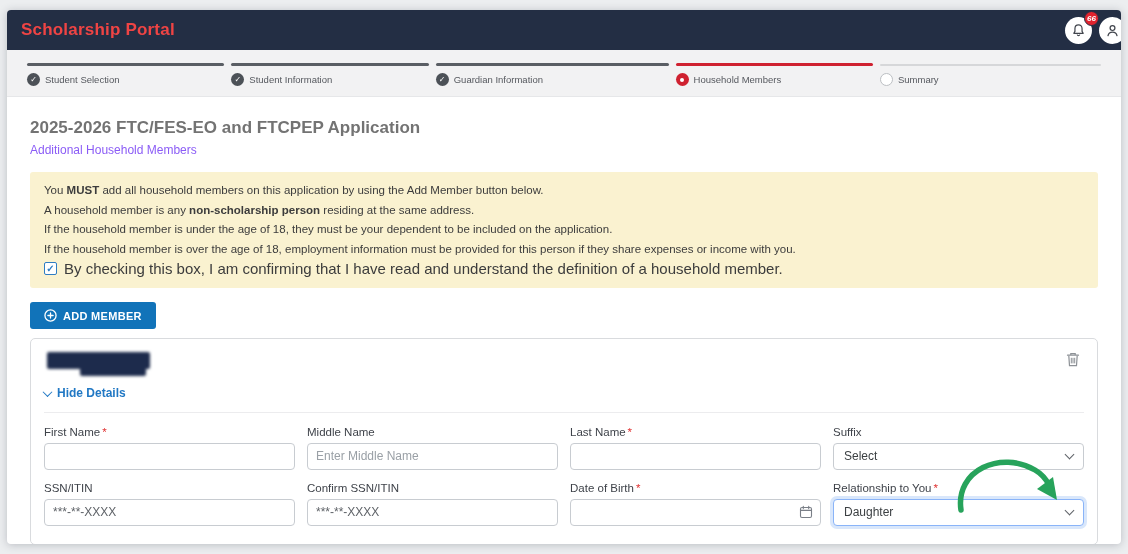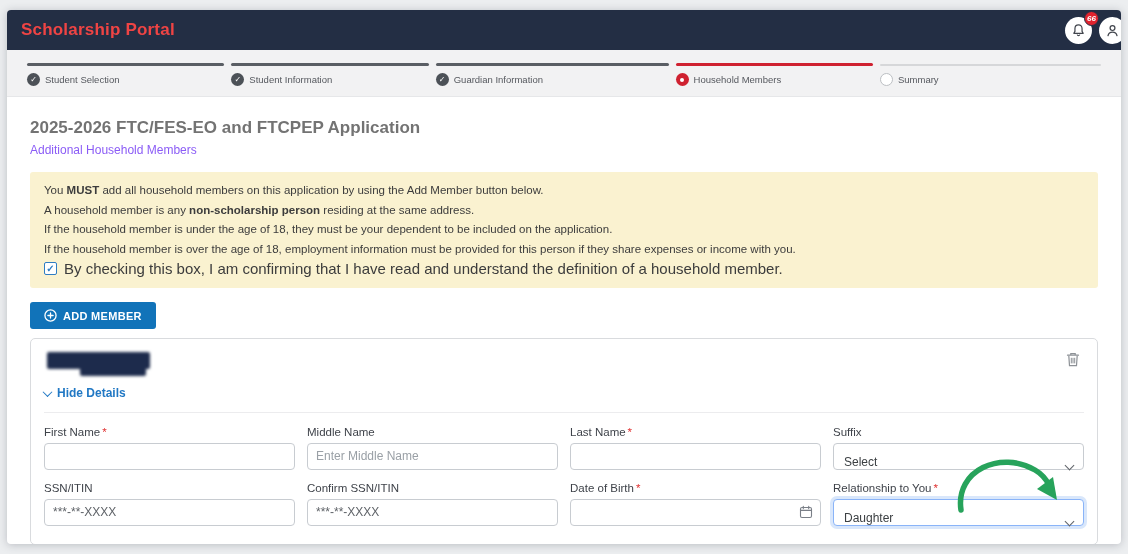--- a/index.html
+++ b/index.html
@@ -66,21 +66,21 @@
   .trash-btn{position:absolute;top:10px;right:14px;background:none;border:none;cursor:pointer;padding:2px;}
 
   .form-grid{margin-top:11px;padding-top:13px;border-top:1px solid #ececee;display:grid;
              grid-template-columns:repeat(4,1fr);column-gap:26px;row-gap:13px;gap:12px;}
   .field-label{font-size:11.5px;color:#3f434a;margin-bottom:5px;}
   .req{color:#e03131;margin-left:2px;}
   .tinput{width:100%;height:27px;box-sizing:border-box;border:1px solid #c8ccd1;border-radius:4px;
           font-family:"Liberation Sans",sans-serif;font-size:12px;color:#5f6368;padding:0 8px;background:#fff;}
   .tinput::placeholder{color:#9aa0a6;}
   .sel{height:27px;box-sizing:border-box;border:1px solid #c8ccd1;border-radius:4px;background:#fff;display:flex;
-       align-items:flex-end;justify-content:space-between;padding:0 10px;font-size:12px;color:#3c4043;cursor:pointer;}
+       align-items:center;justify-content:space-between;padding:0 10px;font-size:12px;color:#3c4043;cursor:pointer;}
   .sel-chev{width:6px;height:6px;border-right:1.6px solid #5f6368;border-bottom:1.6px solid #5f6368;
             transform:rotate(45deg);margin-top:-3px;}
   .sel.focused{border:1px solid #8ab4f8;box-shadow:0 0 0 3px #d9e7fb;}
   .date-wrap{position:relative;}
   .date-wrap .cal-ico{position:absolute;right:8px;top:6px;pointer-events:none;}
 
   .arrow-annot{position:absolute;left:912px;top:436px;width:170px;height:78px;pointer-events:none;z-index:6;}
 </style>
 </head>
 <body>

